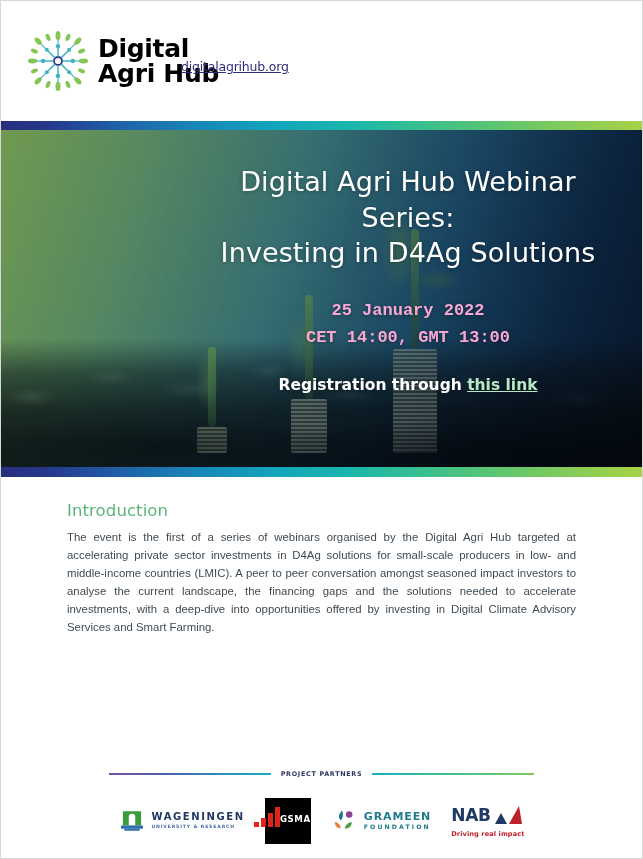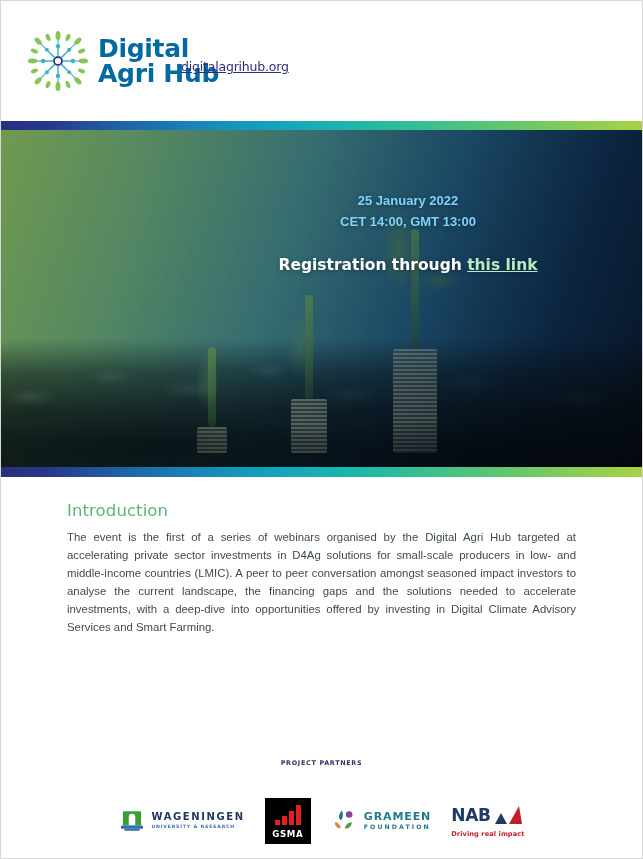--- a/index.html
+++ b/index.html
@@ -40,21 +40,21 @@
   .logo-mark {
     width: 62px;
     height: 62px;
     flex: 0 0 62px;
     display: block;
   }
   .brand-text {
     font-size: 25px;
     line-height: 1.02;
     font-weight: bold;
-    color: #0369a1;
+    color: #000000;
     letter-spacing: -0.3px;
     font-family: "DejaVu Sans", sans-serif;
   }
   .brand-line { display: block; white-space: nowrap; }
   .header-link-wrap {
     position: absolute;
     left: 0; right: 0;
     top: 56px;
     text-align: left;
     padding-left: 180px;
@@ -178,26 +178,26 @@
     font-size: 27px;
     line-height: 1.32;
     font-weight: normal;
     letter-spacing: 0.1px;
     text-shadow: 0 1px 4px rgba(0,0,0,0.30);
     font-family: "DejaVu Sans", sans-serif;
   }
   .hero-meta {
     width: 420px;
     margin-top: 26px;
-    color: #7dd3fc;
-    font-size: 13px;
+    color: #f9a8d4;
+    font-size: 17px;
     line-height: 1.62;
     font-weight: bold;
     text-shadow: 0 1px 4px rgba(0,0,0,0.35);
-    font-family: Liberation Sans, sans-serif;
+    font-family: Liberation Mono, monospace;
   }
   .hero-reg {
     width: 420px;
     margin-top: 24px;
     color: #ffffff;
     font-size: 15.5px;
     font-weight: bold;
     text-shadow: 0 1px 4px rgba(0,0,0,0.35);
     font-family: "DejaVu Sans", sans-serif;
   }
@@ -234,21 +234,20 @@
     bottom: 0;
     padding-bottom: 14px;
   }
   .partners-divider {
     display: flex;
     align-items: center;
     justify-content: center;
     gap: 10px;
     padding: 0 108px;
     margin-bottom: 20px;
-    flex-direction: column;
   }
   .pd-line { height: 1.5px; flex: 1 1 auto; }
   .pd-line.left  { background: linear-gradient(90deg, #7b4f9e 0%, #4a5fae 35%, #2a8fc0 70%, #16b0c4 100%); }
   .pd-line.right { background: linear-gradient(90deg, #16b0c4 0%, #3cbf95 45%, #7fcc5c 100%); }
   .pd-label {
     font-size: 6.4px;
     letter-spacing: 0.7px;
     font-weight: bold;
     color: #2f3663;
     white-space: nowrap;
@@ -270,21 +269,21 @@
     font-size: 10px; font-weight: bold; color: #1f3864;
     letter-spacing: 1.6px; font-family: "DejaVu Sans", sans-serif;
   }
   .wag-sub {
     font-size: 4.6px; font-weight: bold; color: #3f6aa8;
     letter-spacing: 0.85px; margin-top: 2px; font-family: "DejaVu Sans", sans-serif;
   }
   
   .gsma-box {
     width: 46px; height: 46px; background: #000000;
-    display: flex; flex-direction: column;
+    display: flex; flex-direction: row;
     align-items: center; justify-content: flex-end;
     padding-bottom: 5px; box-sizing: border-box;
   }
   .gsma-bars { display: flex; align-items: flex-end; gap: 2px; height: 20px; margin-bottom: 4px; }
   .gsma-bars i { display:block; width: 5px; background: #e2231a; }
   .gsma-word {
     color: #ffffff; font-size: 8.6px; font-weight: bold;
     letter-spacing: 0.6px; font-family: "DejaVu Sans", sans-serif;
   }
   
@@ -391,20 +390,25 @@
       <div class="stack"></div>
     </div>
     <div class="coin-stack cs3">
       <div class="sprout"></div>
       <div class="stack"></div>
     </div>
     <div class="hero-soil"></div>
     <div class="hero-tint"></div>
 
     <div class="hero-content">
+      <div class="hero-title">
+        <div>Digital Agri Hub Webinar</div>
+        <div>Series:</div>
+        <div>Investing in D4Ag Solutions</div>
+      </div>
       <div class="hero-meta">
         <div>25 January 2022</div>
         <div>CET 14:00, GMT 13:00</div>
       </div>
       <div class="hero-reg">
         <span>Registration through </span><a href="#">this link</a>
       </div>
     </div>
   </div>
 

